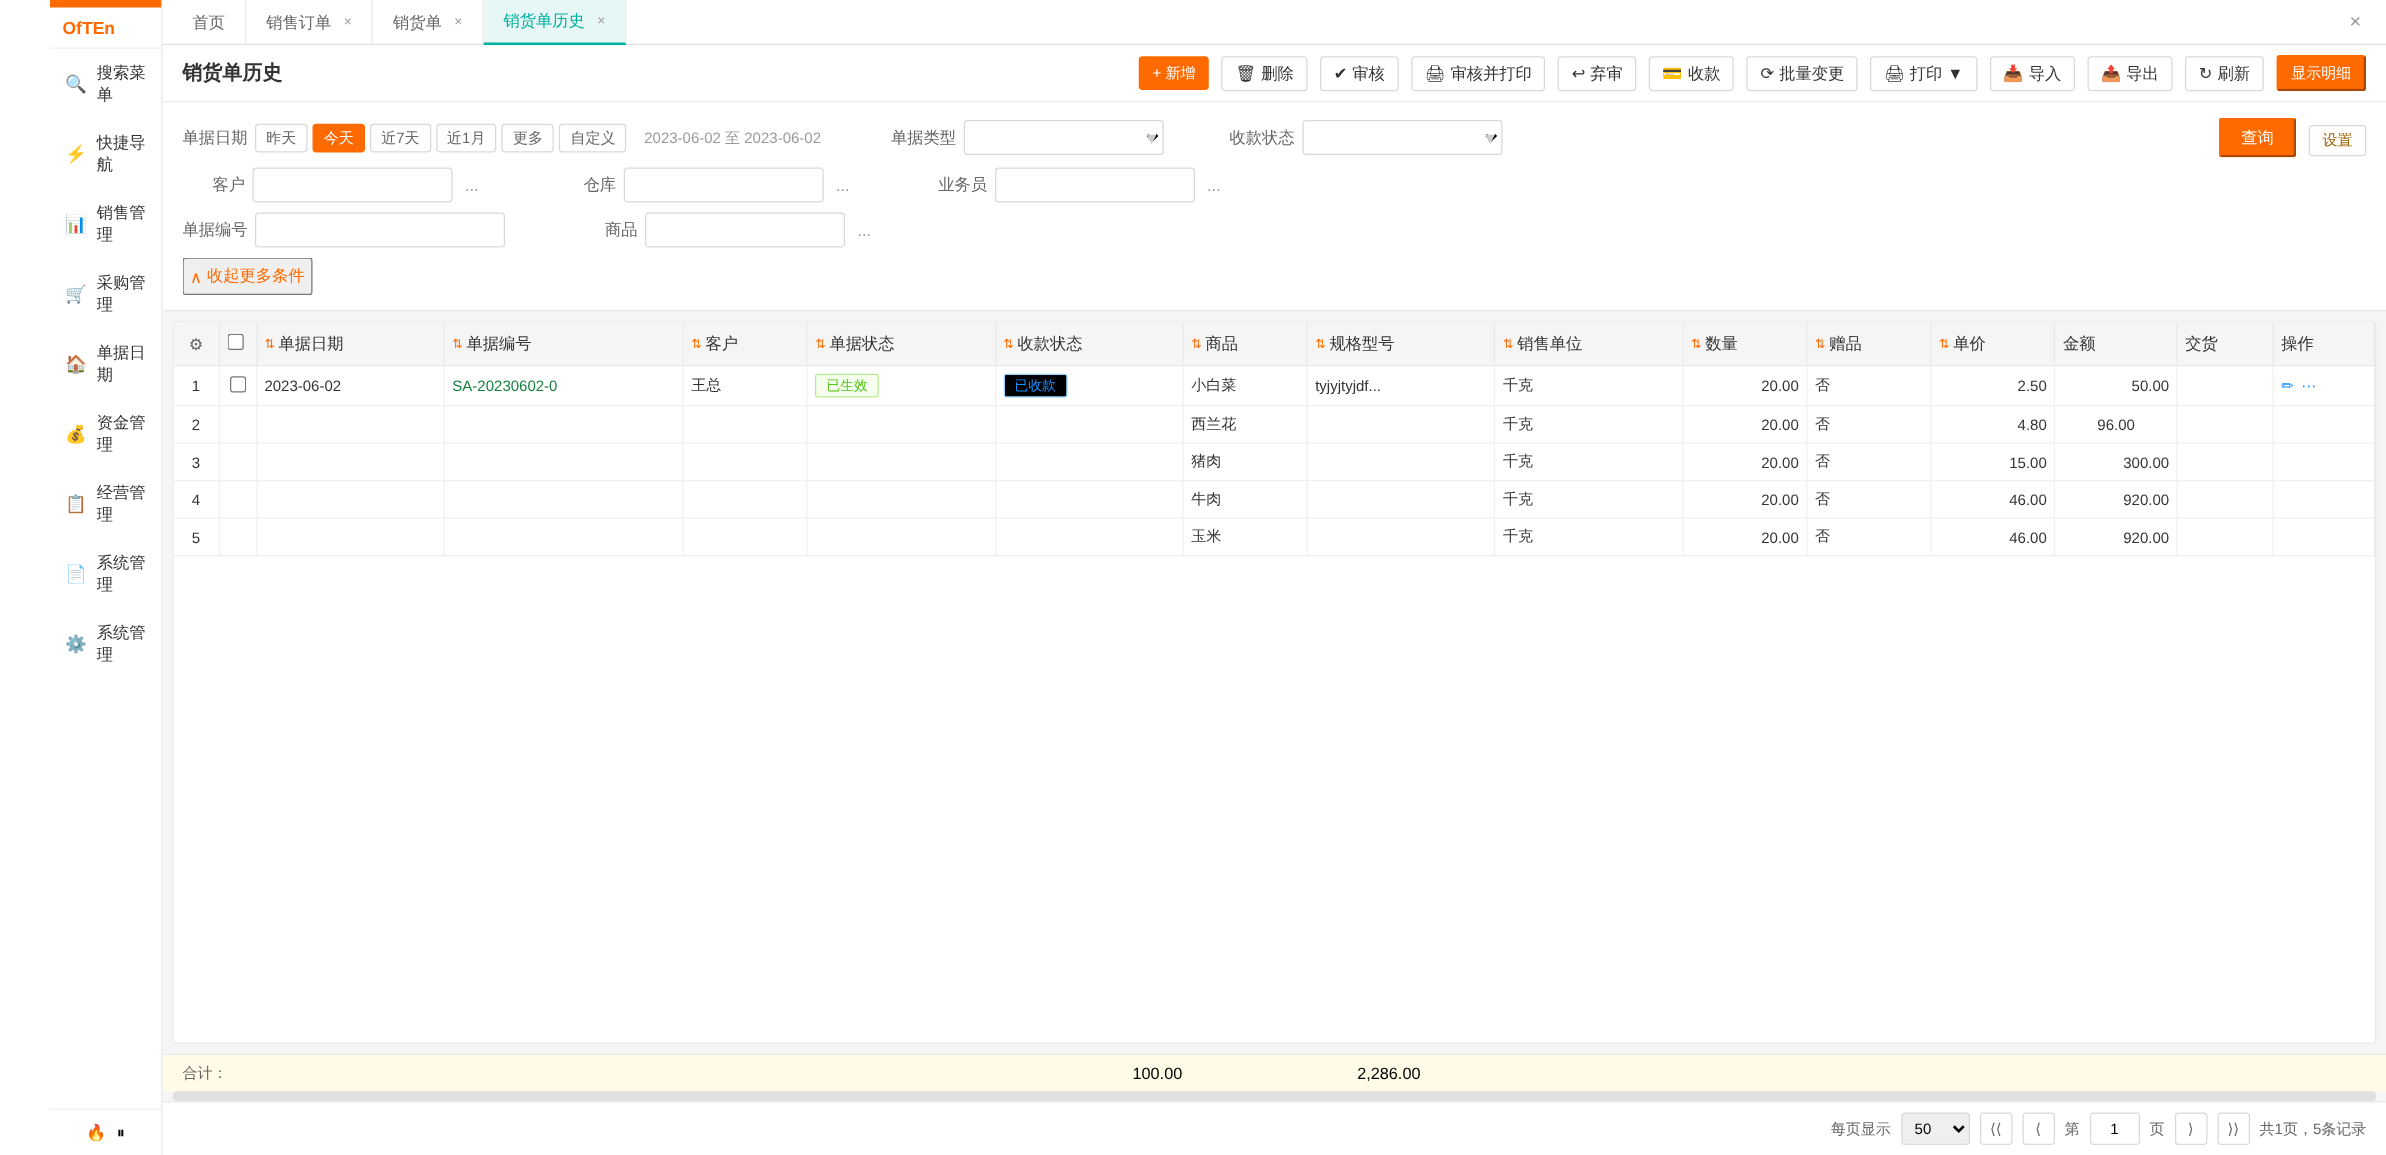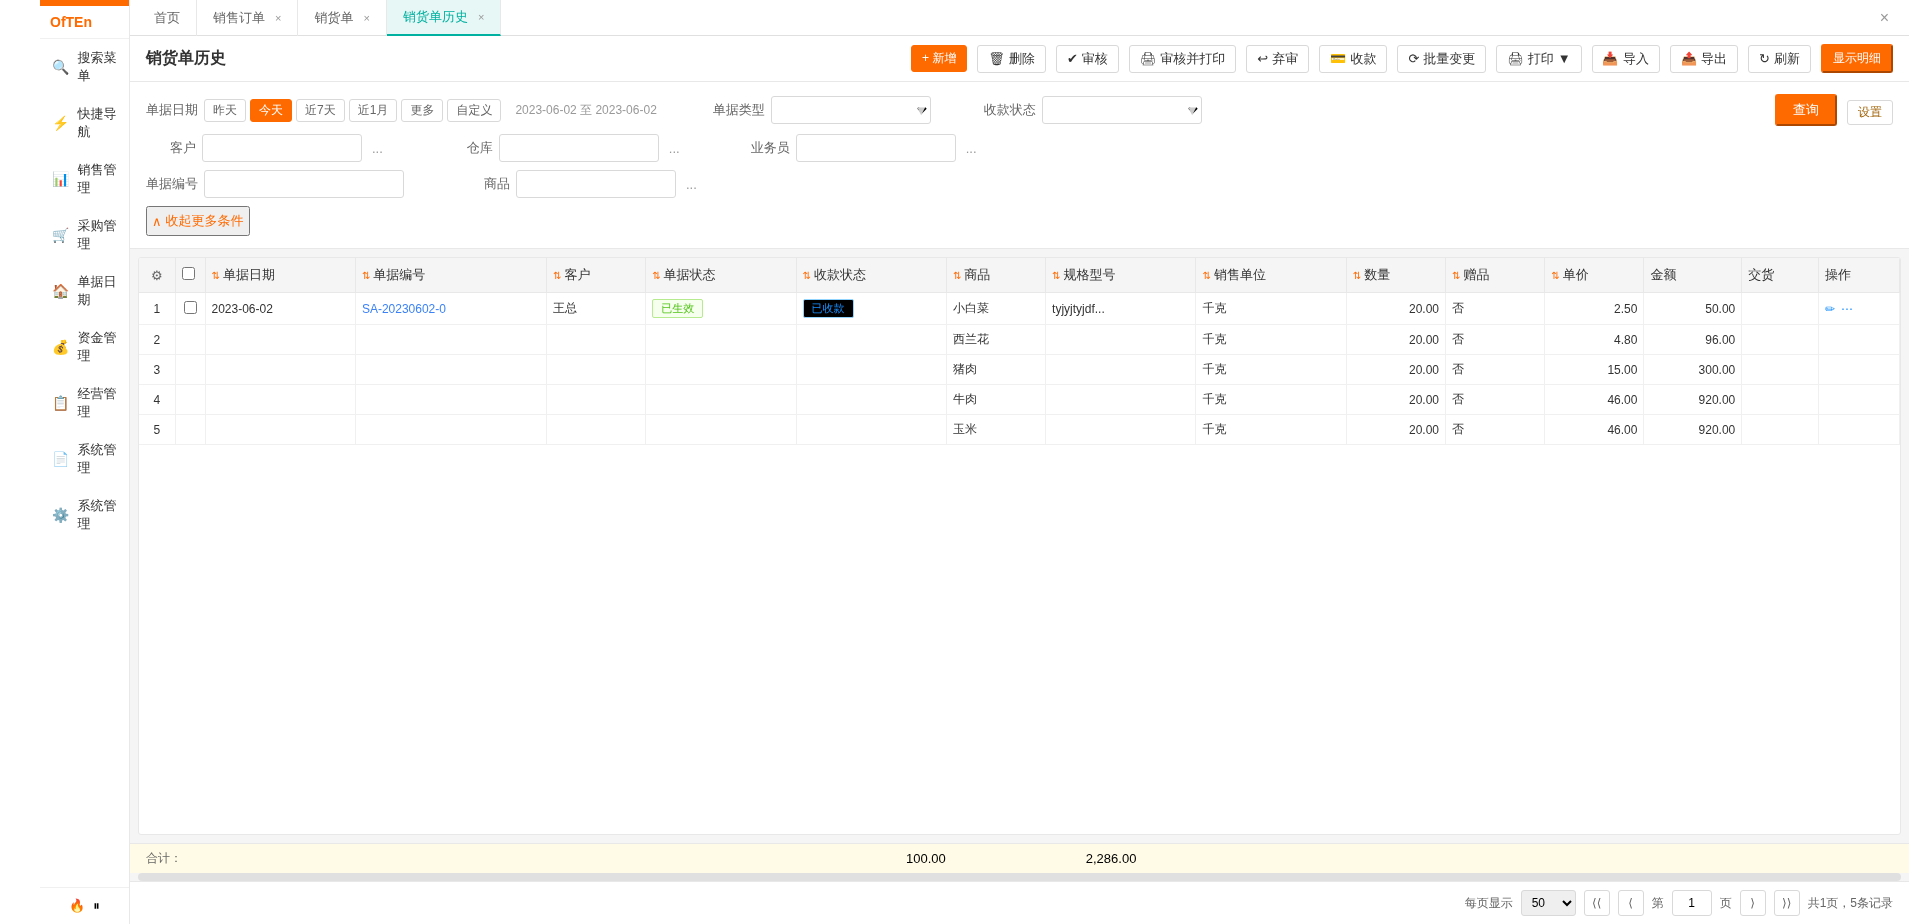--- a/index.html
+++ b/index.html
@@ -358,21 +358,21 @@
             <th><span>操作</span></th>
           </tr>
         </thead>
         <tbody id="table-body">
         <tr>
     <td style="text-align:center;">1</td>
     <td style="text-align:center;">
       <input type="checkbox" class="checkbox" style="">
     </td>
     <td>2023-06-02</td>
-    <td style="color:#3b82f6; cursor:pointer;">SA-20230602-0</td>
+    <td style="color:#15803d; cursor:pointer;">SA-20230602-0</td>
     <td>王总</td>
     <td><span class="badge badge-green">已生效</span></td>
     <td><span class="badge badge-blue">已收款</span></td>
     <td>小白菜</td>
     <td>tyjyjtyjdf...</td>
     <td>千克</td>
     <td style="text-align:right;">20.00</td>
     <td>否</td>
     <td style="text-align:right;">2.50</td>
     <td style="text-align:right;">50.00</td>
@@ -393,21 +393,21 @@
     <td style="color:#1890ff; cursor:pointer;"></td>
     <td></td>
     <td></td>
     <td></td>
     <td>西兰花</td>
     <td></td>
     <td>千克</td>
     <td style="text-align:right;">20.00</td>
     <td>否</td>
     <td style="text-align:right;">4.80</td>
-    <td style="text-align:right;">96.00</td>
+    <td style="text-align:center;">96.00</td>
     <td></td>
     <td></td>
   </tr>
             <tr>
     <td style="text-align:center;">3</td>
     <td style="text-align:center;">
       
     </td>
     <td></td>
     <td style="color:#1890ff; cursor:pointer;"></td>

